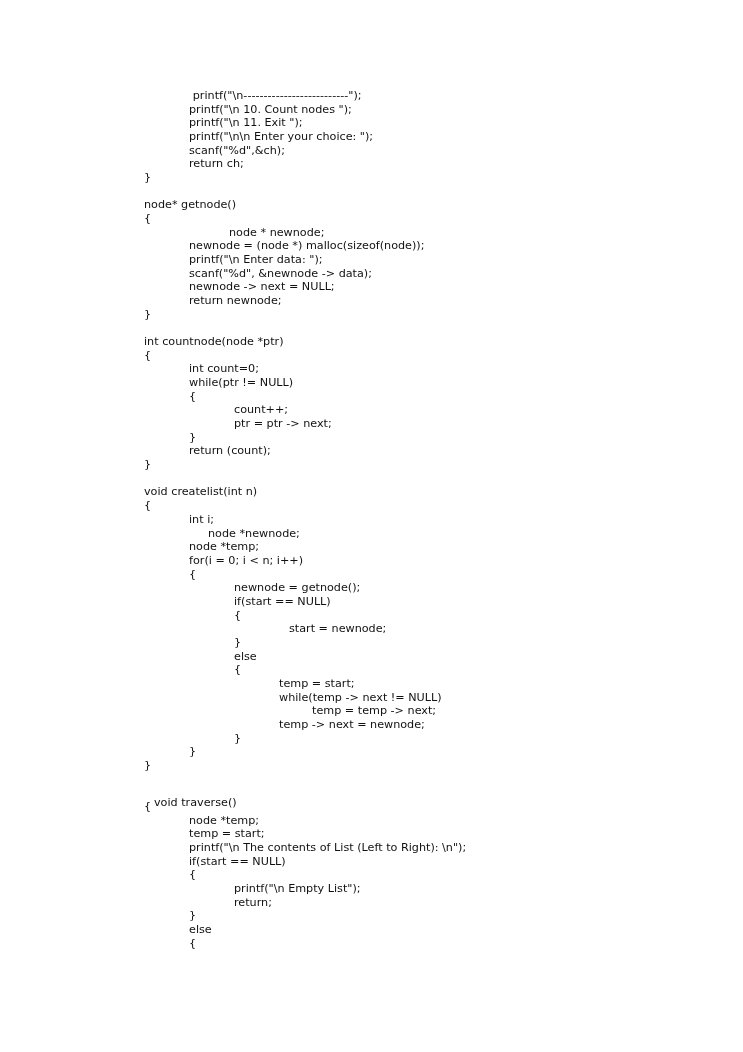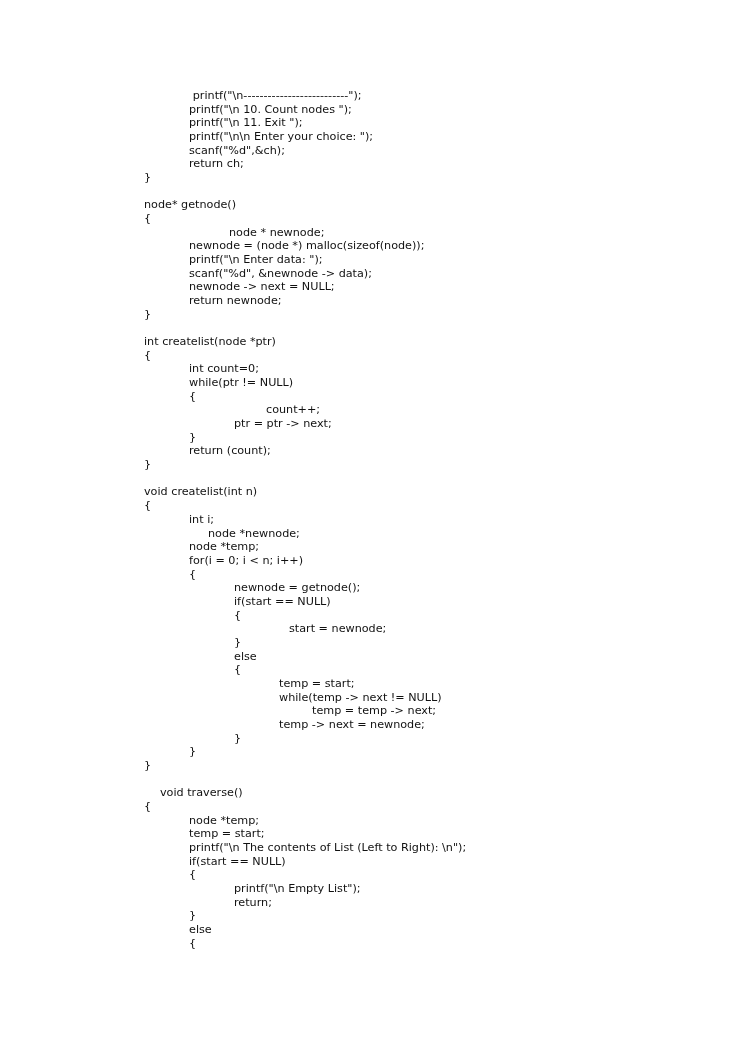--- a/index.html
+++ b/index.html
@@ -29,26 +29,26 @@
       <div class="line"><span style="left: 0px; text-align: right;">node* getnode()</span></div>
       <div class="line"><span style="left: 0px;">{</span></div>
       <div class="line"><span style="left: 45px; margin-left: 40px;">node * newnode;</span></div>
       <div class="line"><span style="left: 45px;">newnode = (node *) malloc(sizeof(node));</span></div>
       <div class="line"><span style="left: 45px;">printf("\n Enter data: ");</span></div>
       <div class="line"><span style="left: 45px;">scanf("%d", &amp;newnode -&gt; data);</span></div>
       <div class="line"><span style="left: 45px;">newnode -&gt; next = NULL;</span></div>
       <div class="line"><span style="left: 45px;">return newnode;</span></div>
       <div class="line"><span style="left: 0px;">}</span></div>
       <div class="line"><span style="left: 0px;"></span></div>
-      <div class="line"><span style="left: 0px;">int createlist(node *ptr)</span></div>
+      <div class="line"><span style="left: 0px;">int countnode(node *ptr)</span></div>
       <div class="line"><span style="left: 0px;">{</span></div>
       <div class="line"><span style="left: 45px;">int count=0;</span></div>
       <div class="line"><span style="left: 45px;">while(ptr != NULL)</span></div>
       <div class="line"><span style="left: 45px;">{</span></div>
-      <div class="line"><span style="left: 90px; margin-left: 32px;">count++;</span></div>
+      <div class="line"><span style="left: 90px;">count++;</span></div>
       <div class="line"><span style="left: 90px;">ptr = ptr -&gt; next;</span></div>
       <div class="line"><span style="left: 45px;">}</span></div>
       <div class="line"><span style="left: 45px;">return (count);</span></div>
       <div class="line"><span style="left: 0px;">}</span></div>
       <div class="line"><span style="left: 0px;"></span></div>
       <div class="line"><span style="left: 0px;">void createlist(int n)</span></div>
       <div class="line"><span style="left: 0px;">{</span></div>
       <div class="line"><span style="left: 45px;">int i;</span></div>
       <div class="line"><span style="left: 45px; margin-left: 19px;">node *newnode;</span></div>
       <div class="line"><span style="left: 45px;">node *temp;</span></div>
@@ -62,21 +62,21 @@
       <div class="line"><span style="left: 90px;">else</span></div>
       <div class="line"><span style="left: 90px;">{</span></div>
       <div class="line"><span style="left: 135px;">temp = start;</span></div>
       <div class="line"><span style="left: 135px;">while(temp -&gt; next != NULL)</span></div>
       <div class="line"><span style="left: 168px;">temp = temp -&gt; next;</span></div>
       <div class="line"><span style="left: 135px;">temp -&gt; next = newnode;</span></div>
       <div class="line"><span style="left: 90px;">}</span></div>
       <div class="line"><span style="left: 45px;">}</span></div>
       <div class="line"><span style="left: 0px;">}</span></div>
       <div class="line"><span style="left: 0px;"></span></div>
-      <div class="line"><span style="left: 16px;">void traverse()</span></div>
+      <div class="line"><span style="left: 10px; margin-top: 10px;">void traverse()</span></div>
       <div class="line"><span style="left: 0px;">{</span></div>
       <div class="line"><span style="left: 45px;">node *temp;</span></div>
       <div class="line"><span style="left: 45px;">temp = start;</span></div>
       <div class="line"><span style="left: 45px;">printf("\n The contents of List (Left to Right): \n");</span></div>
       <div class="line"><span style="left: 45px;">if(start == NULL)</span></div>
       <div class="line"><span style="left: 45px;">{</span></div>
       <div class="line"><span style="left: 90px;">printf("\n Empty List");</span></div>
       <div class="line"><span style="left: 90px;">return;</span></div>
       <div class="line"><span style="left: 45px;">}</span></div>
       <div class="line"><span style="left: 45px;">else</span></div>

